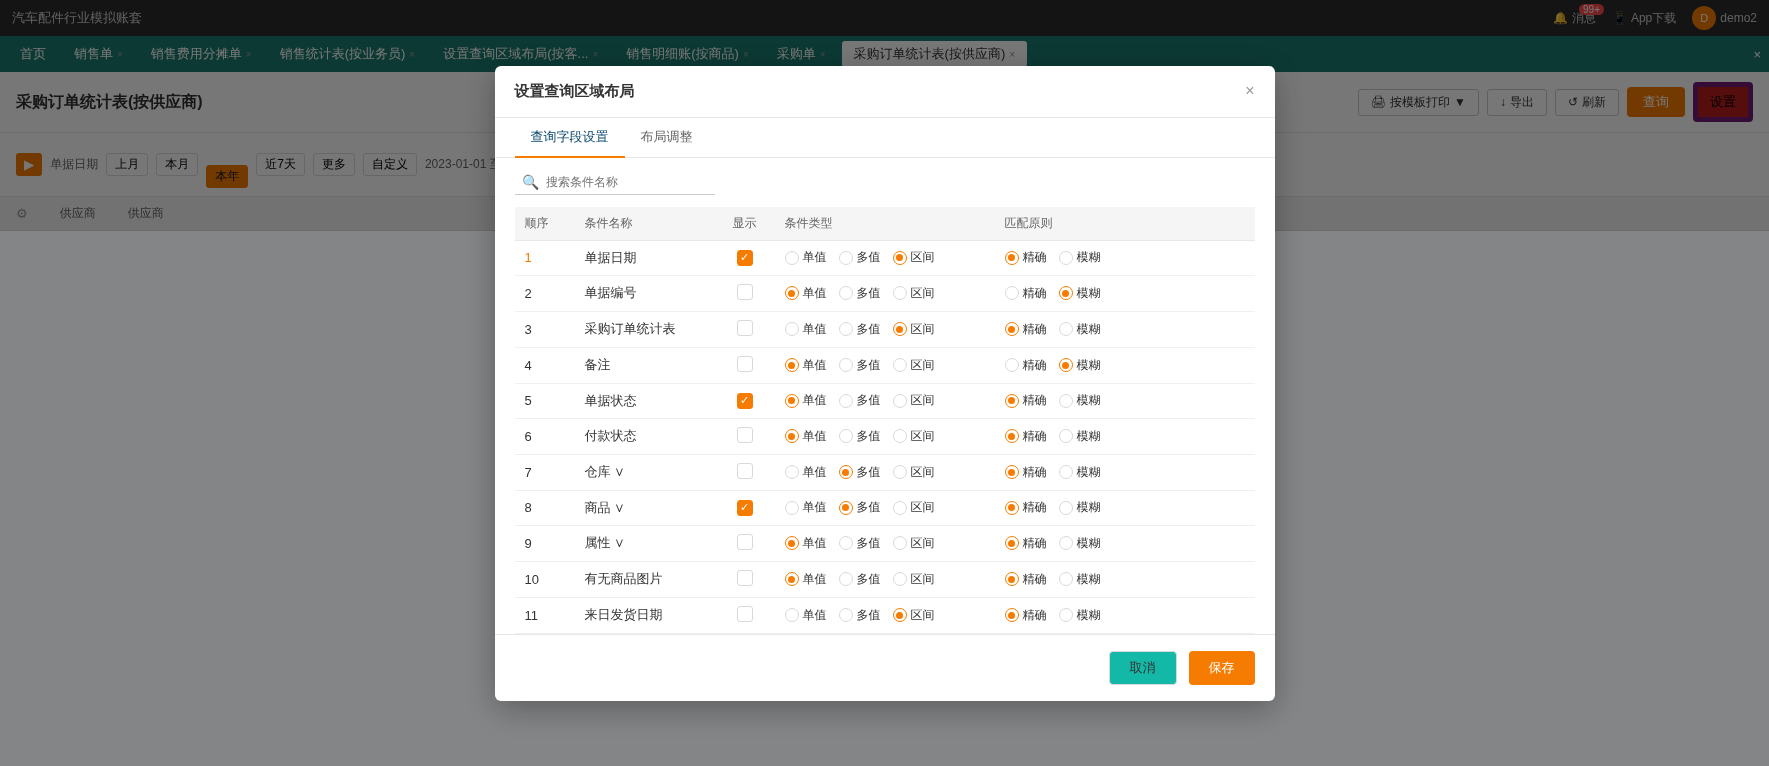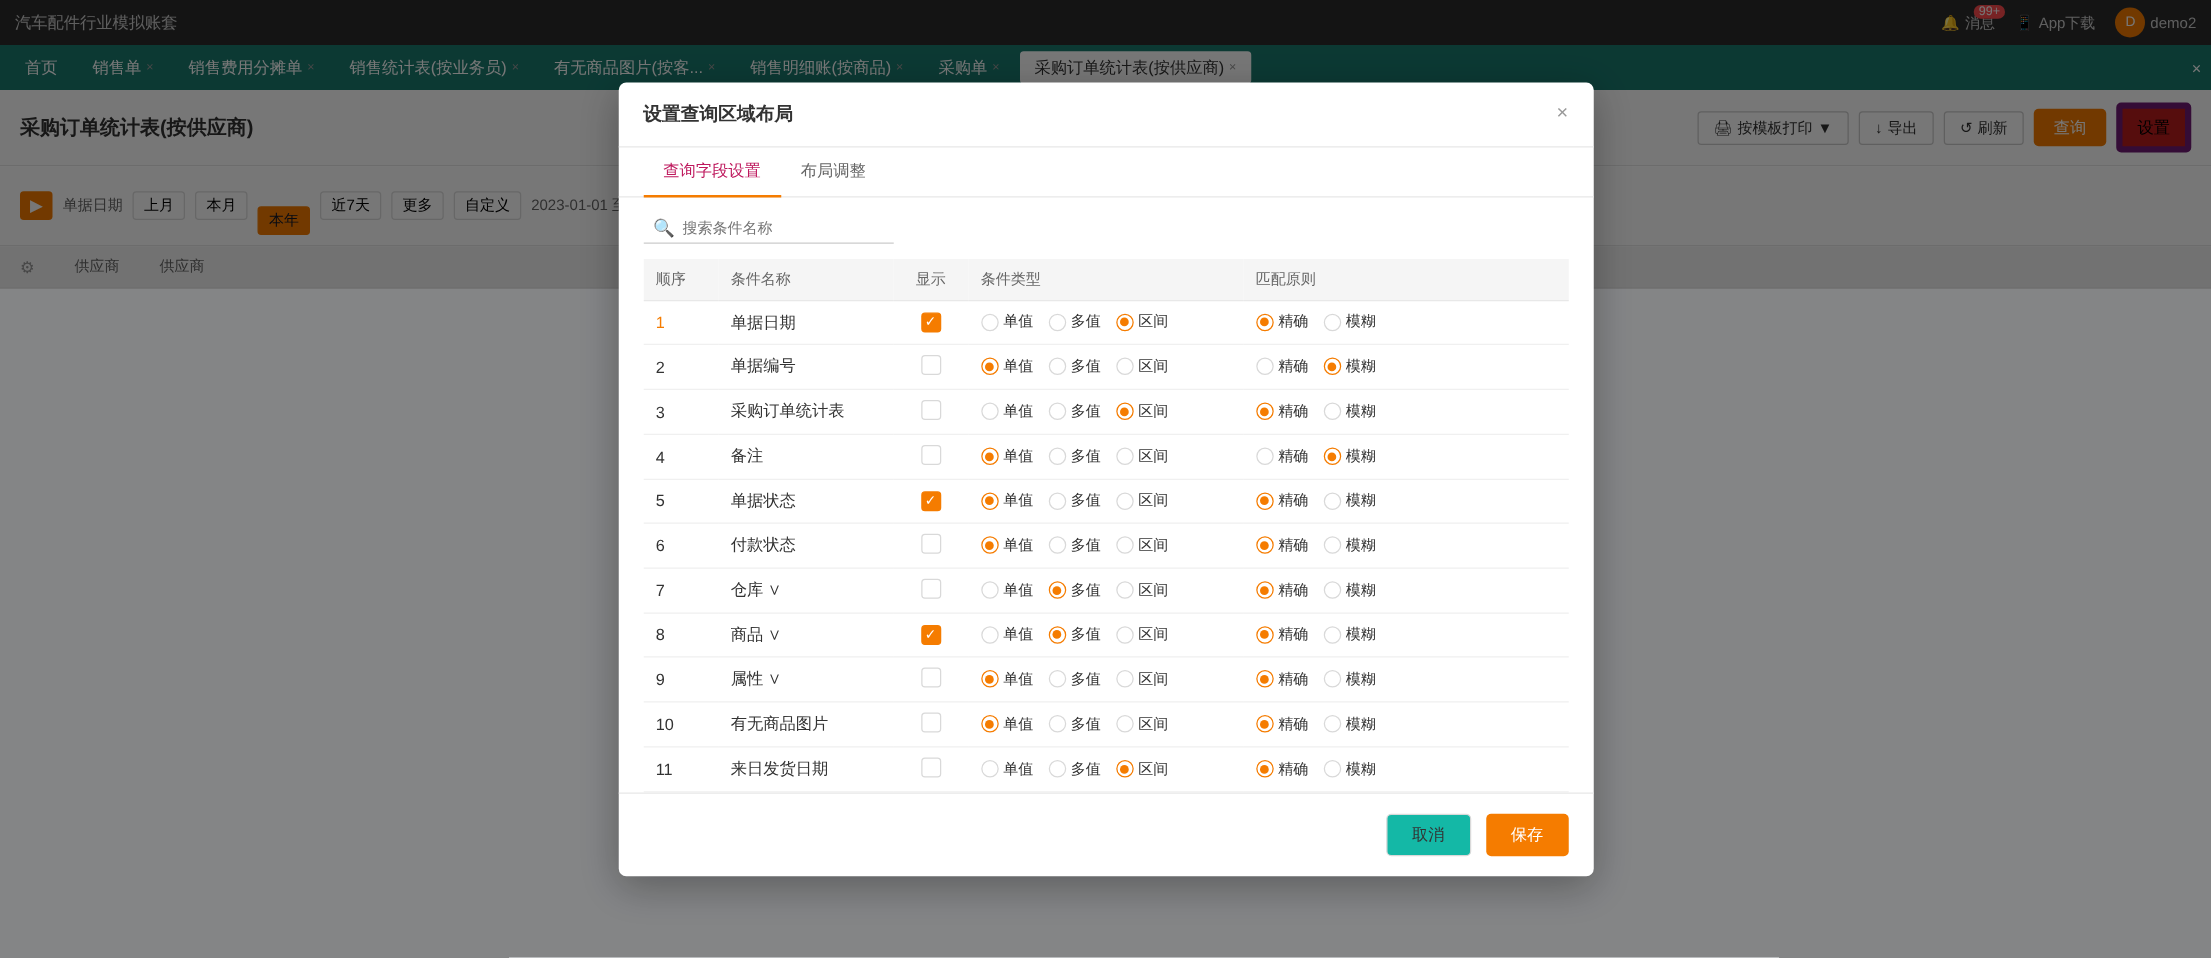--- a/index.html
+++ b/index.html
@@ -128,21 +128,21 @@
     }
     .modal-tab {
       padding: 10px 16px;
       cursor: pointer;
       font-size: 13px;
       color: #666;
       border-bottom: 2px solid transparent;
       margin-bottom: -1px;
     }
     .modal-tab.active {
-      color: #be185d;
+      color: #0c4a6e;
       border-bottom-color: #f57c00;
     }
 
     
     .modal-search {
       padding: 12px 20px;
       display: flex;
       align-items: center;
     }
     .search-box {
@@ -305,21 +305,21 @@
     </div>
     <div class="tab-item">
       <span>销售费用分摊单</span>
       <span class="close-icon">×</span>
     </div>
     <div class="tab-item">
       <span>销售统计表(按业务员)</span>
       <span class="close-icon">×</span>
     </div>
     <div class="tab-item">
-      <span>有无商品图片(按客...</span>
+      <span>设置查询区域布局(按客...</span>
       <span class="close-icon">×</span>
     </div>
     <div class="tab-item">
       <span>销售明细账(按商品)</span>
       <span class="close-icon">×</span>
     </div>
     <div class="tab-item">
       <span>采购单</span>
       <span class="close-icon">×</span>
     </div>

